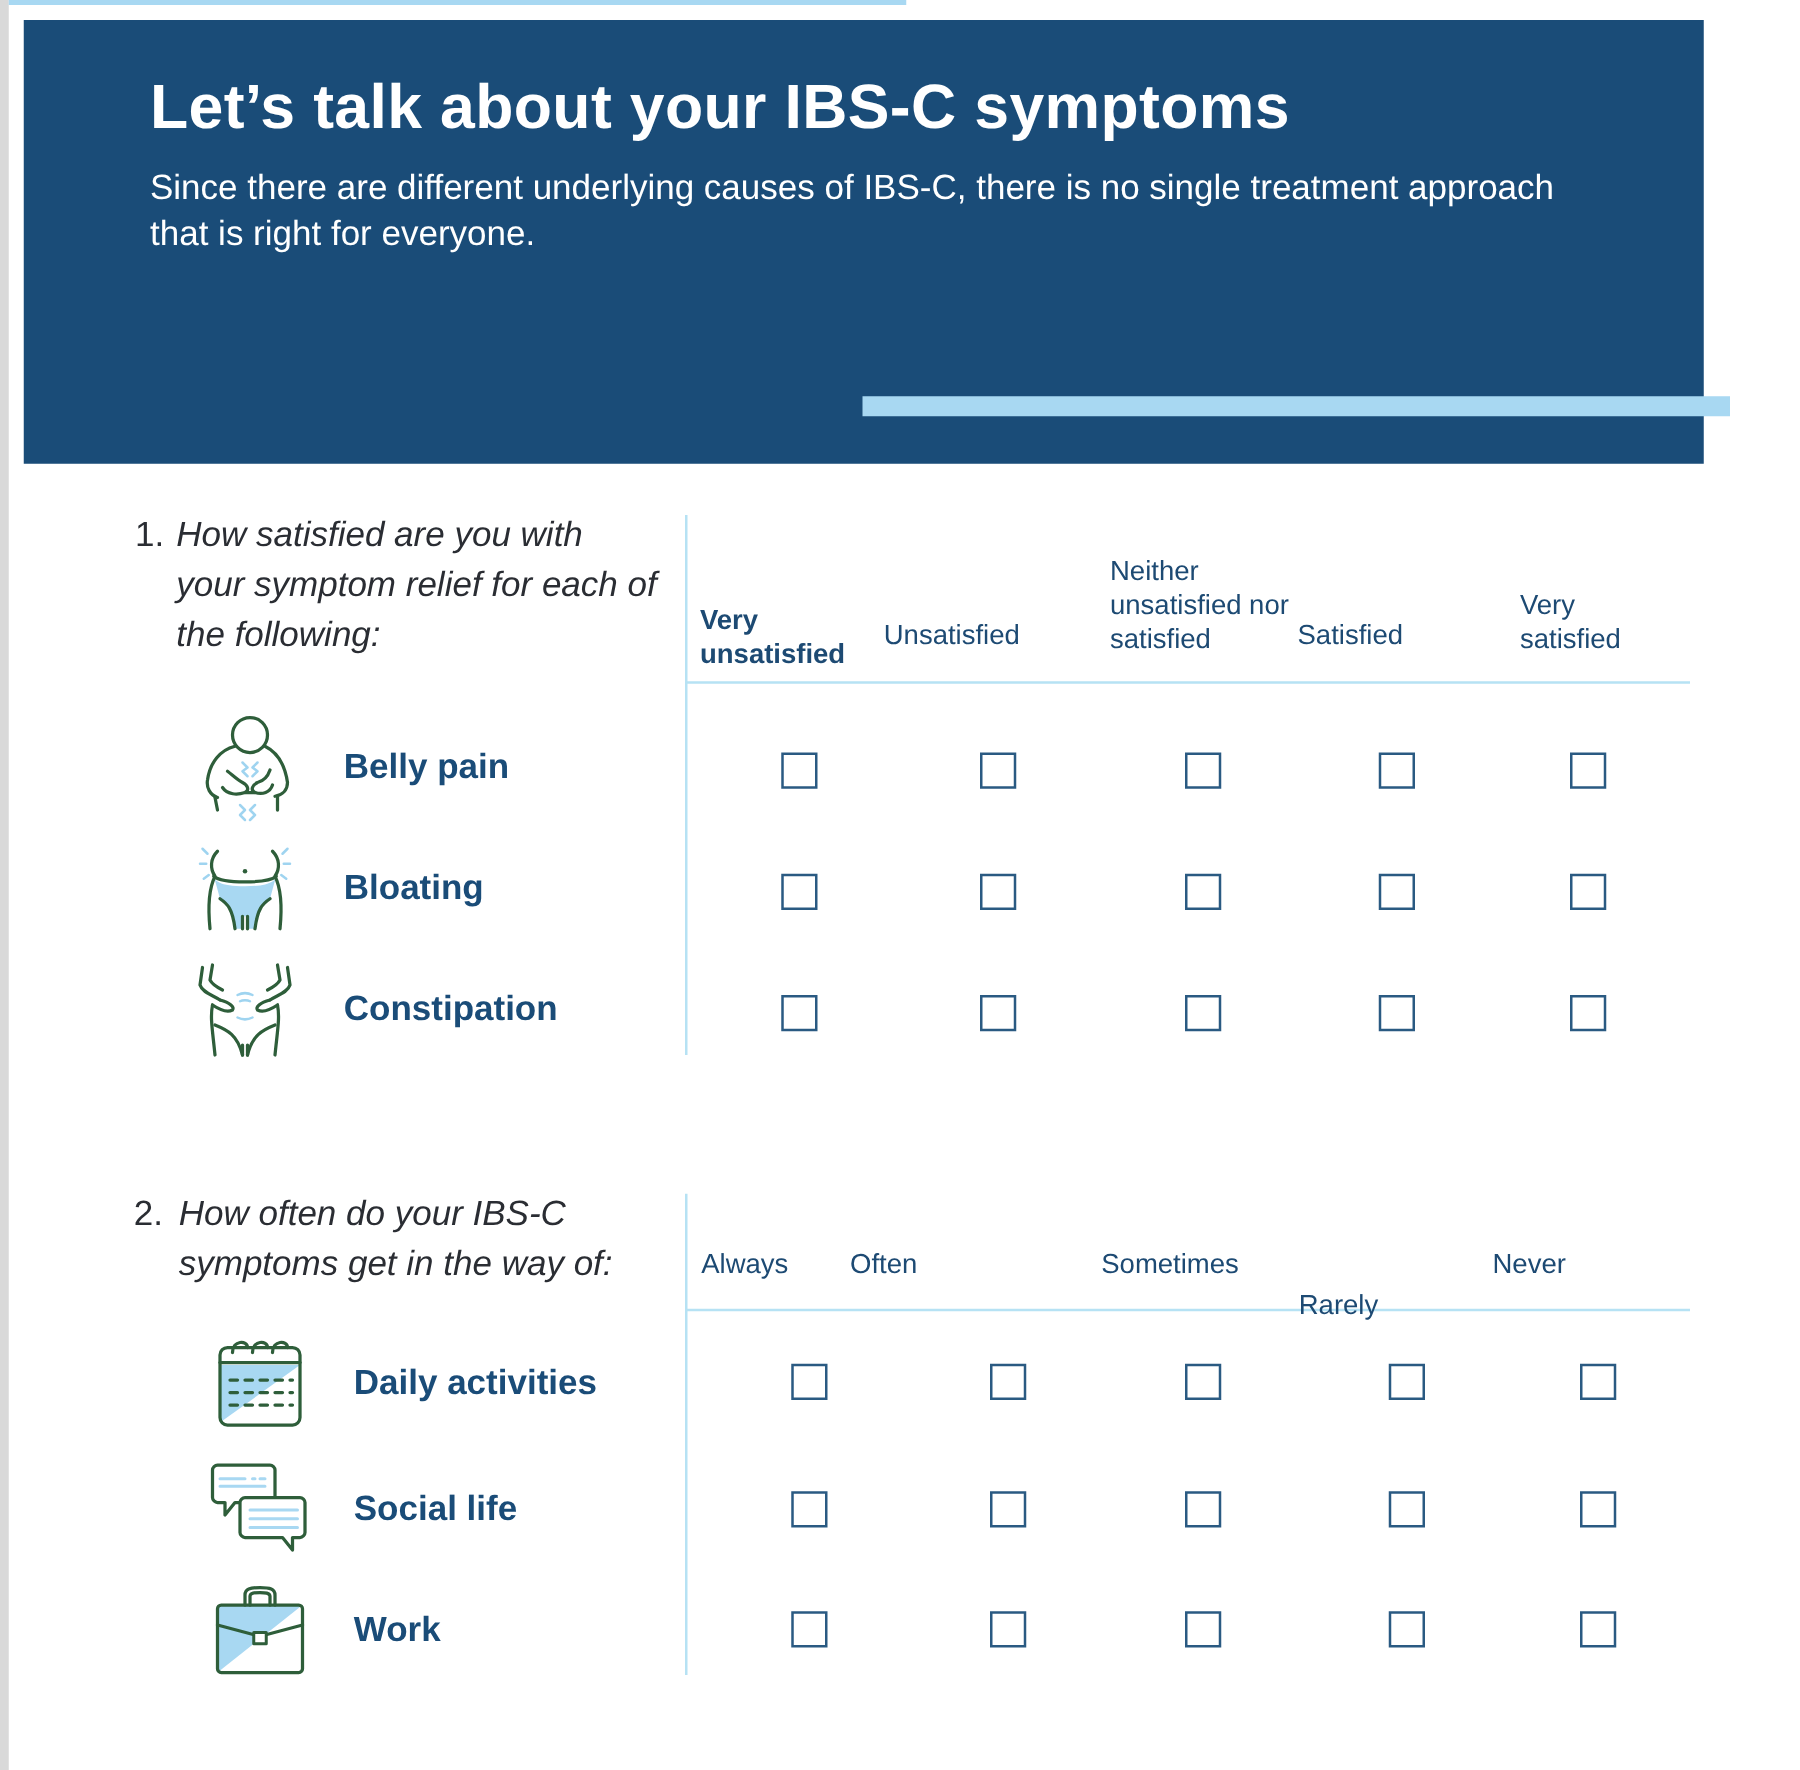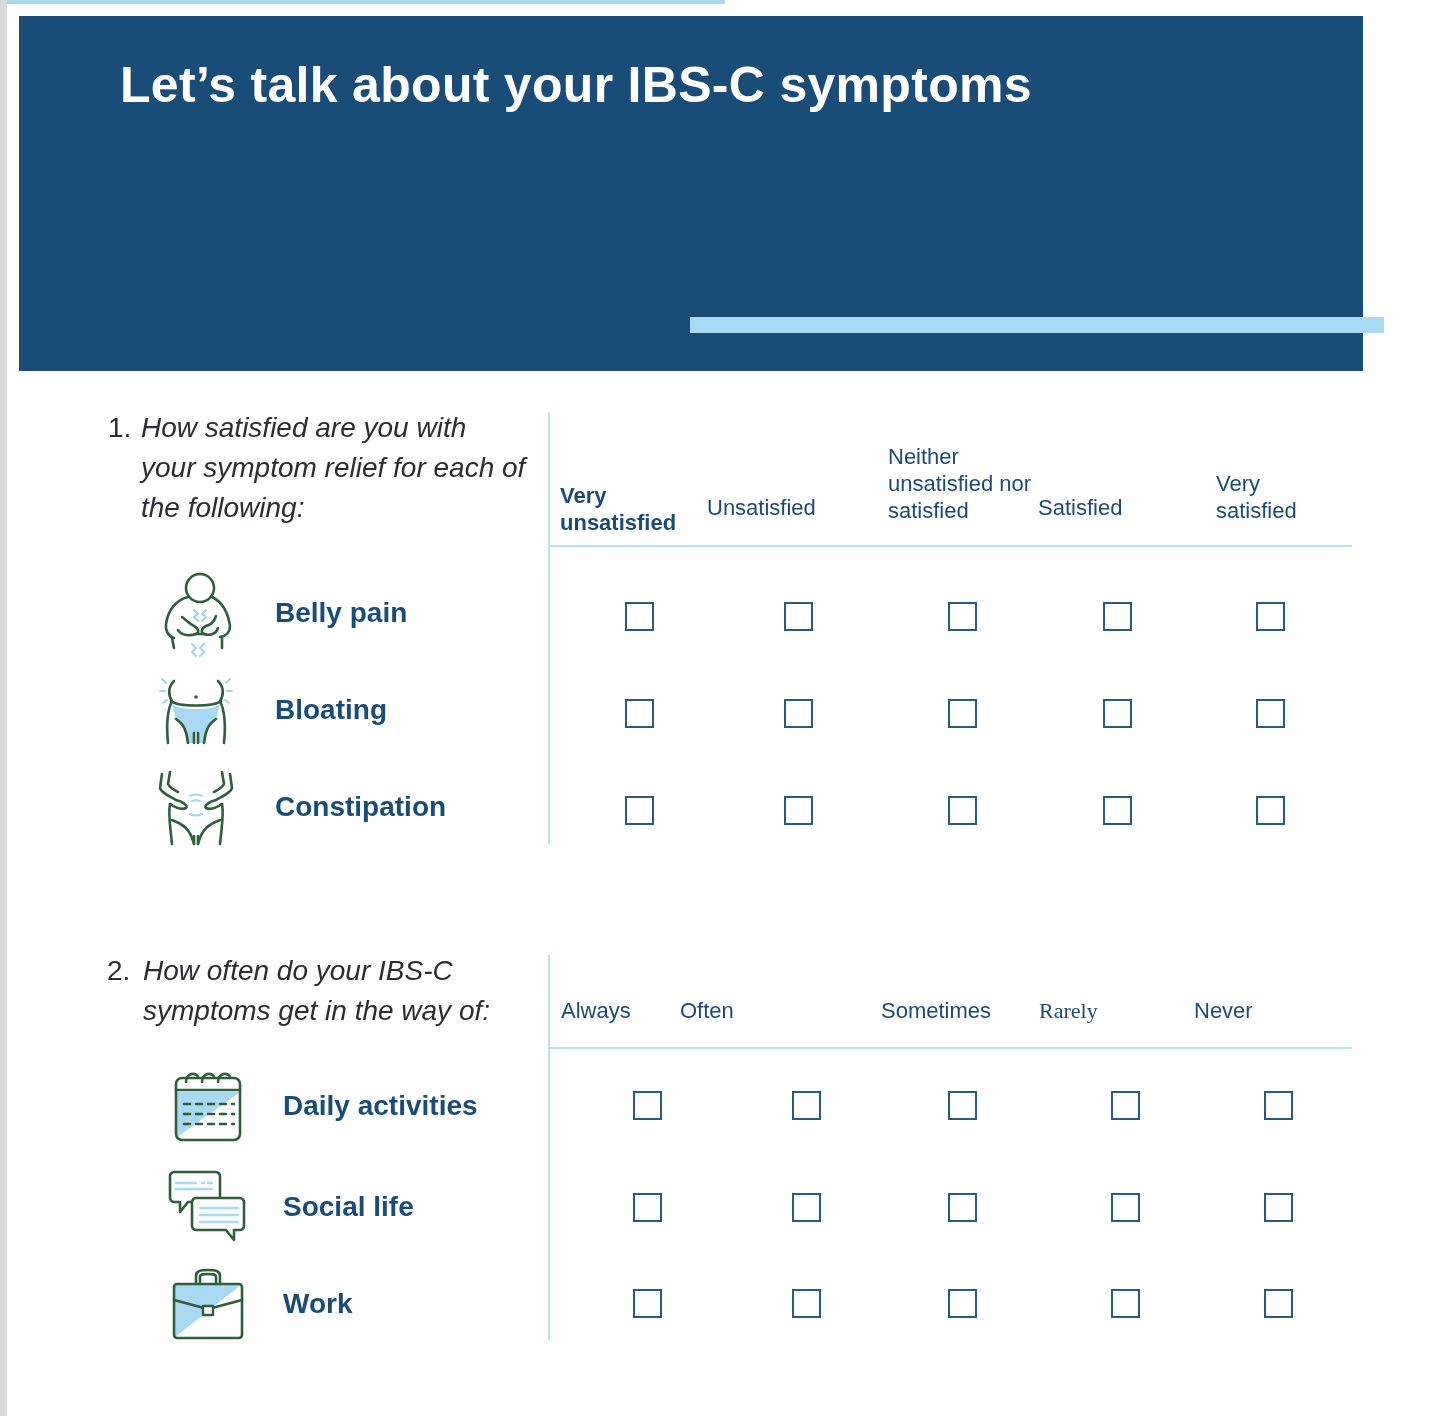--- a/index.html
+++ b/index.html
@@ -34,20 +34,21 @@
     .checkbox { position: absolute; width: 29px; height: 29px; border: 2px solid #2a5a82; background: #ffffff; cursor: pointer; }
   </style>
 </head>
 <body>
 
 <div class="left-strip"></div>
 <div class="top-accent"></div>
 
 <section class="header-band">
   <h1 class="header-title">Let’s talk about your IBS-C symptoms</h1>
+  <p class="header-p header-p1">Since there are different underlying causes of IBS-C, there is no single treatment approach that is right for everyone.</p>
 </section>
 <div class="header-rule"></div>
 
 <div class="q-title q1-title">
   <span class="q-num">1.</span>
   <span class="q-text">How satisfied are you with your symptom relief for each of the following:</span>
 </div>
 
 <div class="v-divider" style="left:548px; top:412px; height:432px;"></div>
 <div class="h-divider" style="left:548px; top:545px; width:804px;"></div>
@@ -130,21 +131,21 @@
   <span class="q-num">2.</span>
   <span class="q-text" style="padding-left:36px;">How often do your IBS-C symptoms get in the way of:</span>
 </div>
 
 <div class="v-divider" style="left:548px; top:955px; height:385px;"></div>
 <div class="h-divider" style="left:548px; top:1047px; width:804px;"></div>
 
 <div class="col-head" style="left:641px; top:997px;">Always</div>
 <div class="col-head" style="left:760px; top:997px;">Often</div>
 <div class="col-head" style="left:961px; top:997px;">Sometimes</div>
-<div class="col-head" style="left:1119px; top:997px;font-family:Liberation Serif, serif;">Rarely</div>
+<div class="col-head" style="left:1119px; top:1030px;">Rarely</div>
 <div class="col-head" style="left:1274px; top:997px;">Never</div>
 
 <div class="row-icon" style="left:172px; top:1068px;">
   <svg width="72" height="76" viewBox="0 0 72 76" fill="none" stroke-linecap="round" stroke-linejoin="round">
     <path d="M4 24 L68 24 L4 70 Z" fill="#a8d8f2" stroke="none"></path>
     <rect x="4" y="10" width="64" height="62" rx="6" stroke="#2e5e3a" stroke-width="2.6"></rect>
     <path d="M4 22 L68 22" stroke="#2e5e3a" stroke-width="2.6"></path>
     <path d="M14 14 C14 4 26 4 26 10 M30 14 C30 4 42 4 42 10 M46 14 C46 4 58 4 58 10" stroke="#2e5e3a" stroke-width="2.6"></path>
     <path d="M12 36 L18 36 M24 36 L30 36 M36 36 L42 36 M48 36 L54 36 M60 36 L62 36" stroke="#2e5e3a" stroke-width="2.6"></path>
     <path d="M12 46 L18 46 M24 46 L30 46 M36 46 L42 46 M48 46 L54 46 M60 46 L62 46" stroke="#2e5e3a" stroke-width="2.6"></path>

